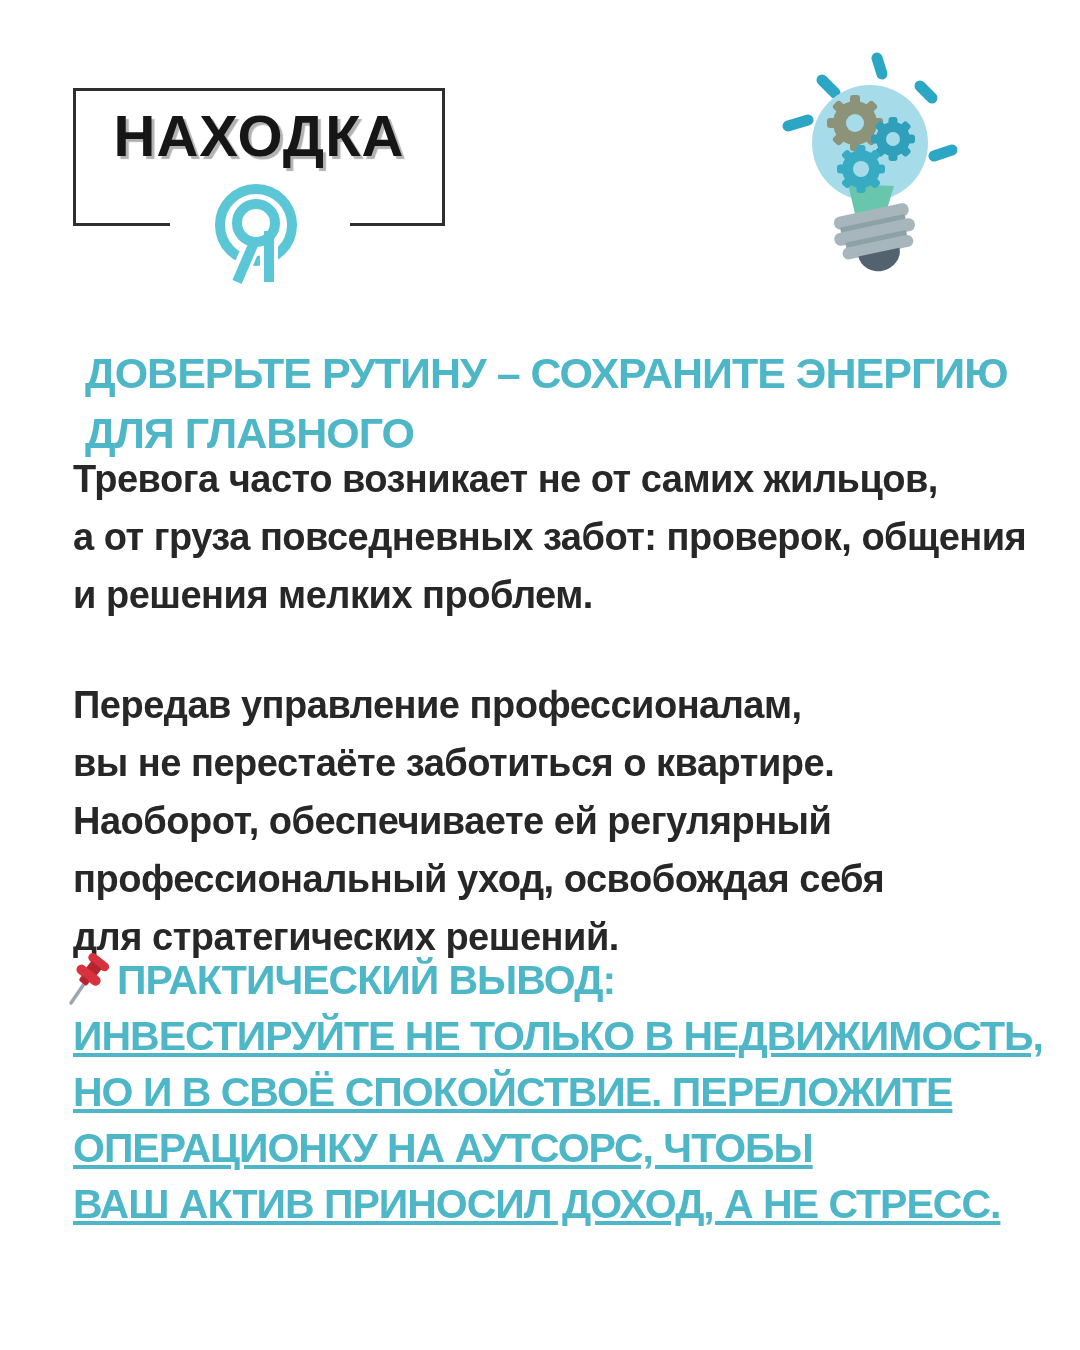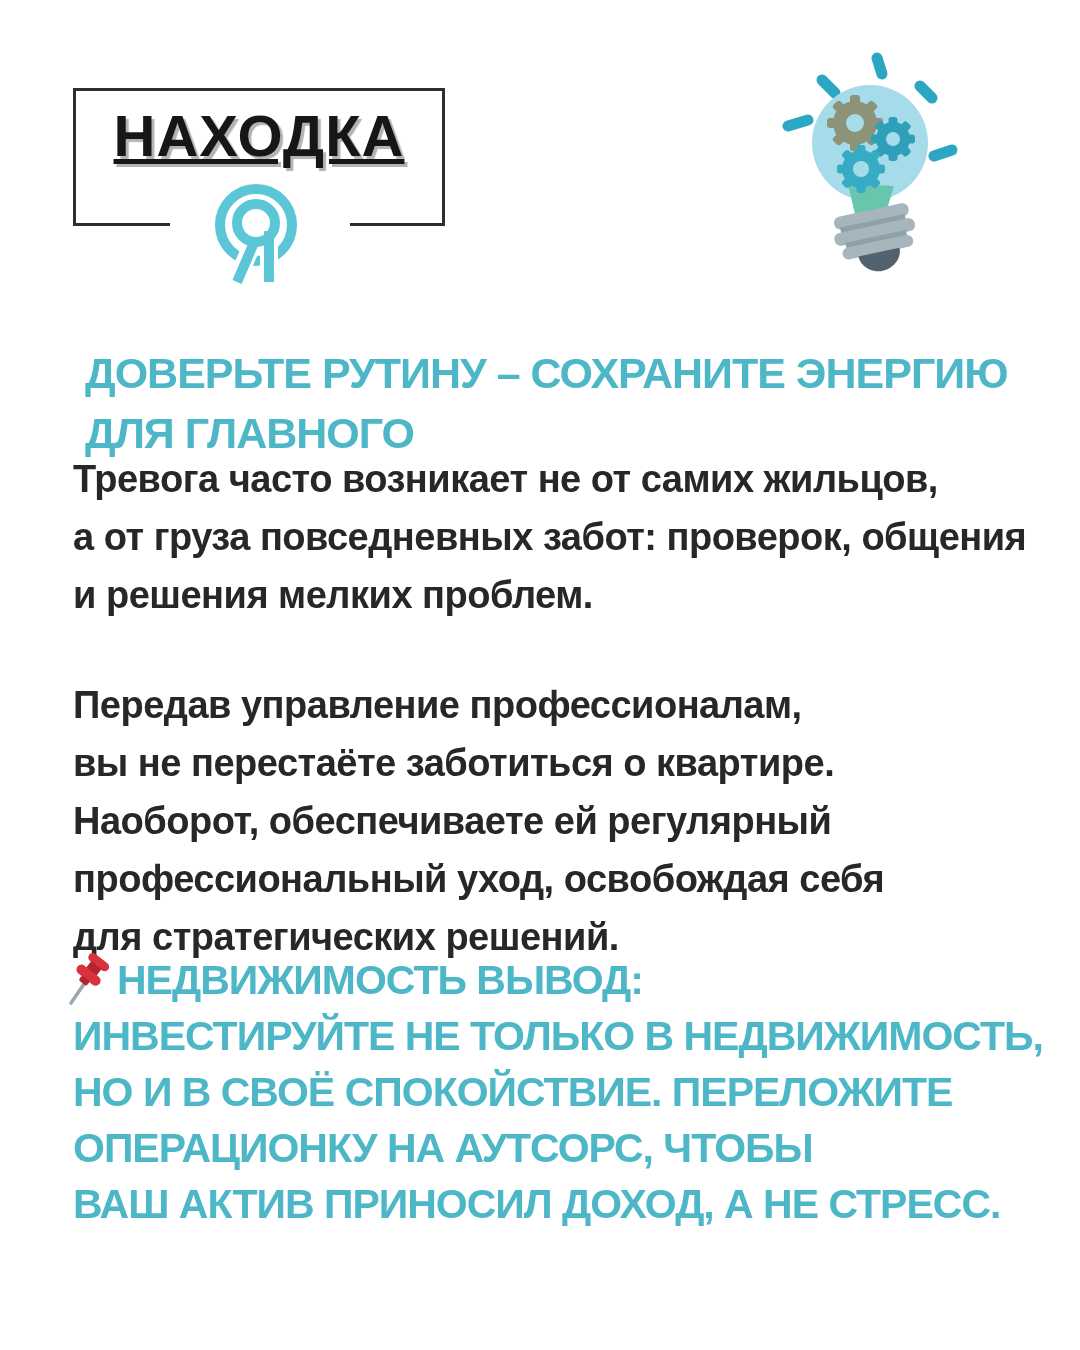--- a/index.html
+++ b/index.html
@@ -24,21 +24,20 @@
   }
   .wordmark {
     margin-top: 16px;
     text-align: center;
     font-size: 58px;
     font-weight: 900;
     letter-spacing: 1px;
     color: #161616;
     line-height: 1;
     text-shadow: 3px 3px 1px rgba(0,0,0,0.30);
-    text-decoration: underline;
   }
   .logo-border-gap {
     position: absolute;
     left: 94px; bottom: -4px;
     width: 180px; height: 6px;
     background: #ffffff;
   }
   .ya-icon {
     position: absolute;
     left: 210px; top: 181px;
@@ -93,20 +92,21 @@
     height: 56px;
   }
   .pin-icon {
     width: 46px; height: 54px;
     margin-right: 8px;
     flex: 0 0 auto;
   }
   .conclusion-body {
     padding-left: 10px;
     white-space: pre-line;
+    text-decoration: underline;
   }
 </style>
 </head>
 <body>
 
 <div class="canvas">
 
   <div class="logo-box">
     <div class="wordmark">НАХОДКА</div>
     <div class="logo-border-gap"></div>
@@ -193,21 +193,21 @@
     <div class="conclusion-line1">
       <svg class="pin-icon" viewBox="0 0 46 54">
         <path d="M8,50 L21,31" stroke="#9aa6b2" stroke-width="3.5" stroke-linecap="round" fill="none"></path>
         <g transform="translate(28,19) rotate(38)">
           <rect x="-12" y="-17" width="24" height="9" rx="4.5" fill="#d8323e"></rect>
           <rect x="-6.5" y="-9" width="13" height="9" fill="#b5242f"></rect>
           <rect x="-14" y="-1" width="28" height="10" rx="5" fill="#d8323e"></rect>
           <rect x="-5" y="8" width="10" height="6" rx="2" fill="#b5242f"></rect>
         </g>
       </svg>
-      <span>НЕДВИЖИМОСТЬ ВЫВОД:</span>
+      <span>ПРАКТИЧЕСКИЙ ВЫВОД:</span>
     </div>
     <div class="conclusion-body">ИНВЕСТИРУЙТЕ НЕ ТОЛЬКО В НЕДВИЖИМОСТЬ,
 НО И В СВОЁ СПОКОЙСТВИЕ. ПЕРЕЛОЖИТЕ
 ОПЕРАЦИОНКУ НА АУТСОРС, ЧТОБЫ
 ВАШ АКТИВ ПРИНОСИЛ ДОХОД, А НЕ СТРЕСС.</div>
   </div>
 
 </div>
 
 </body></html>

